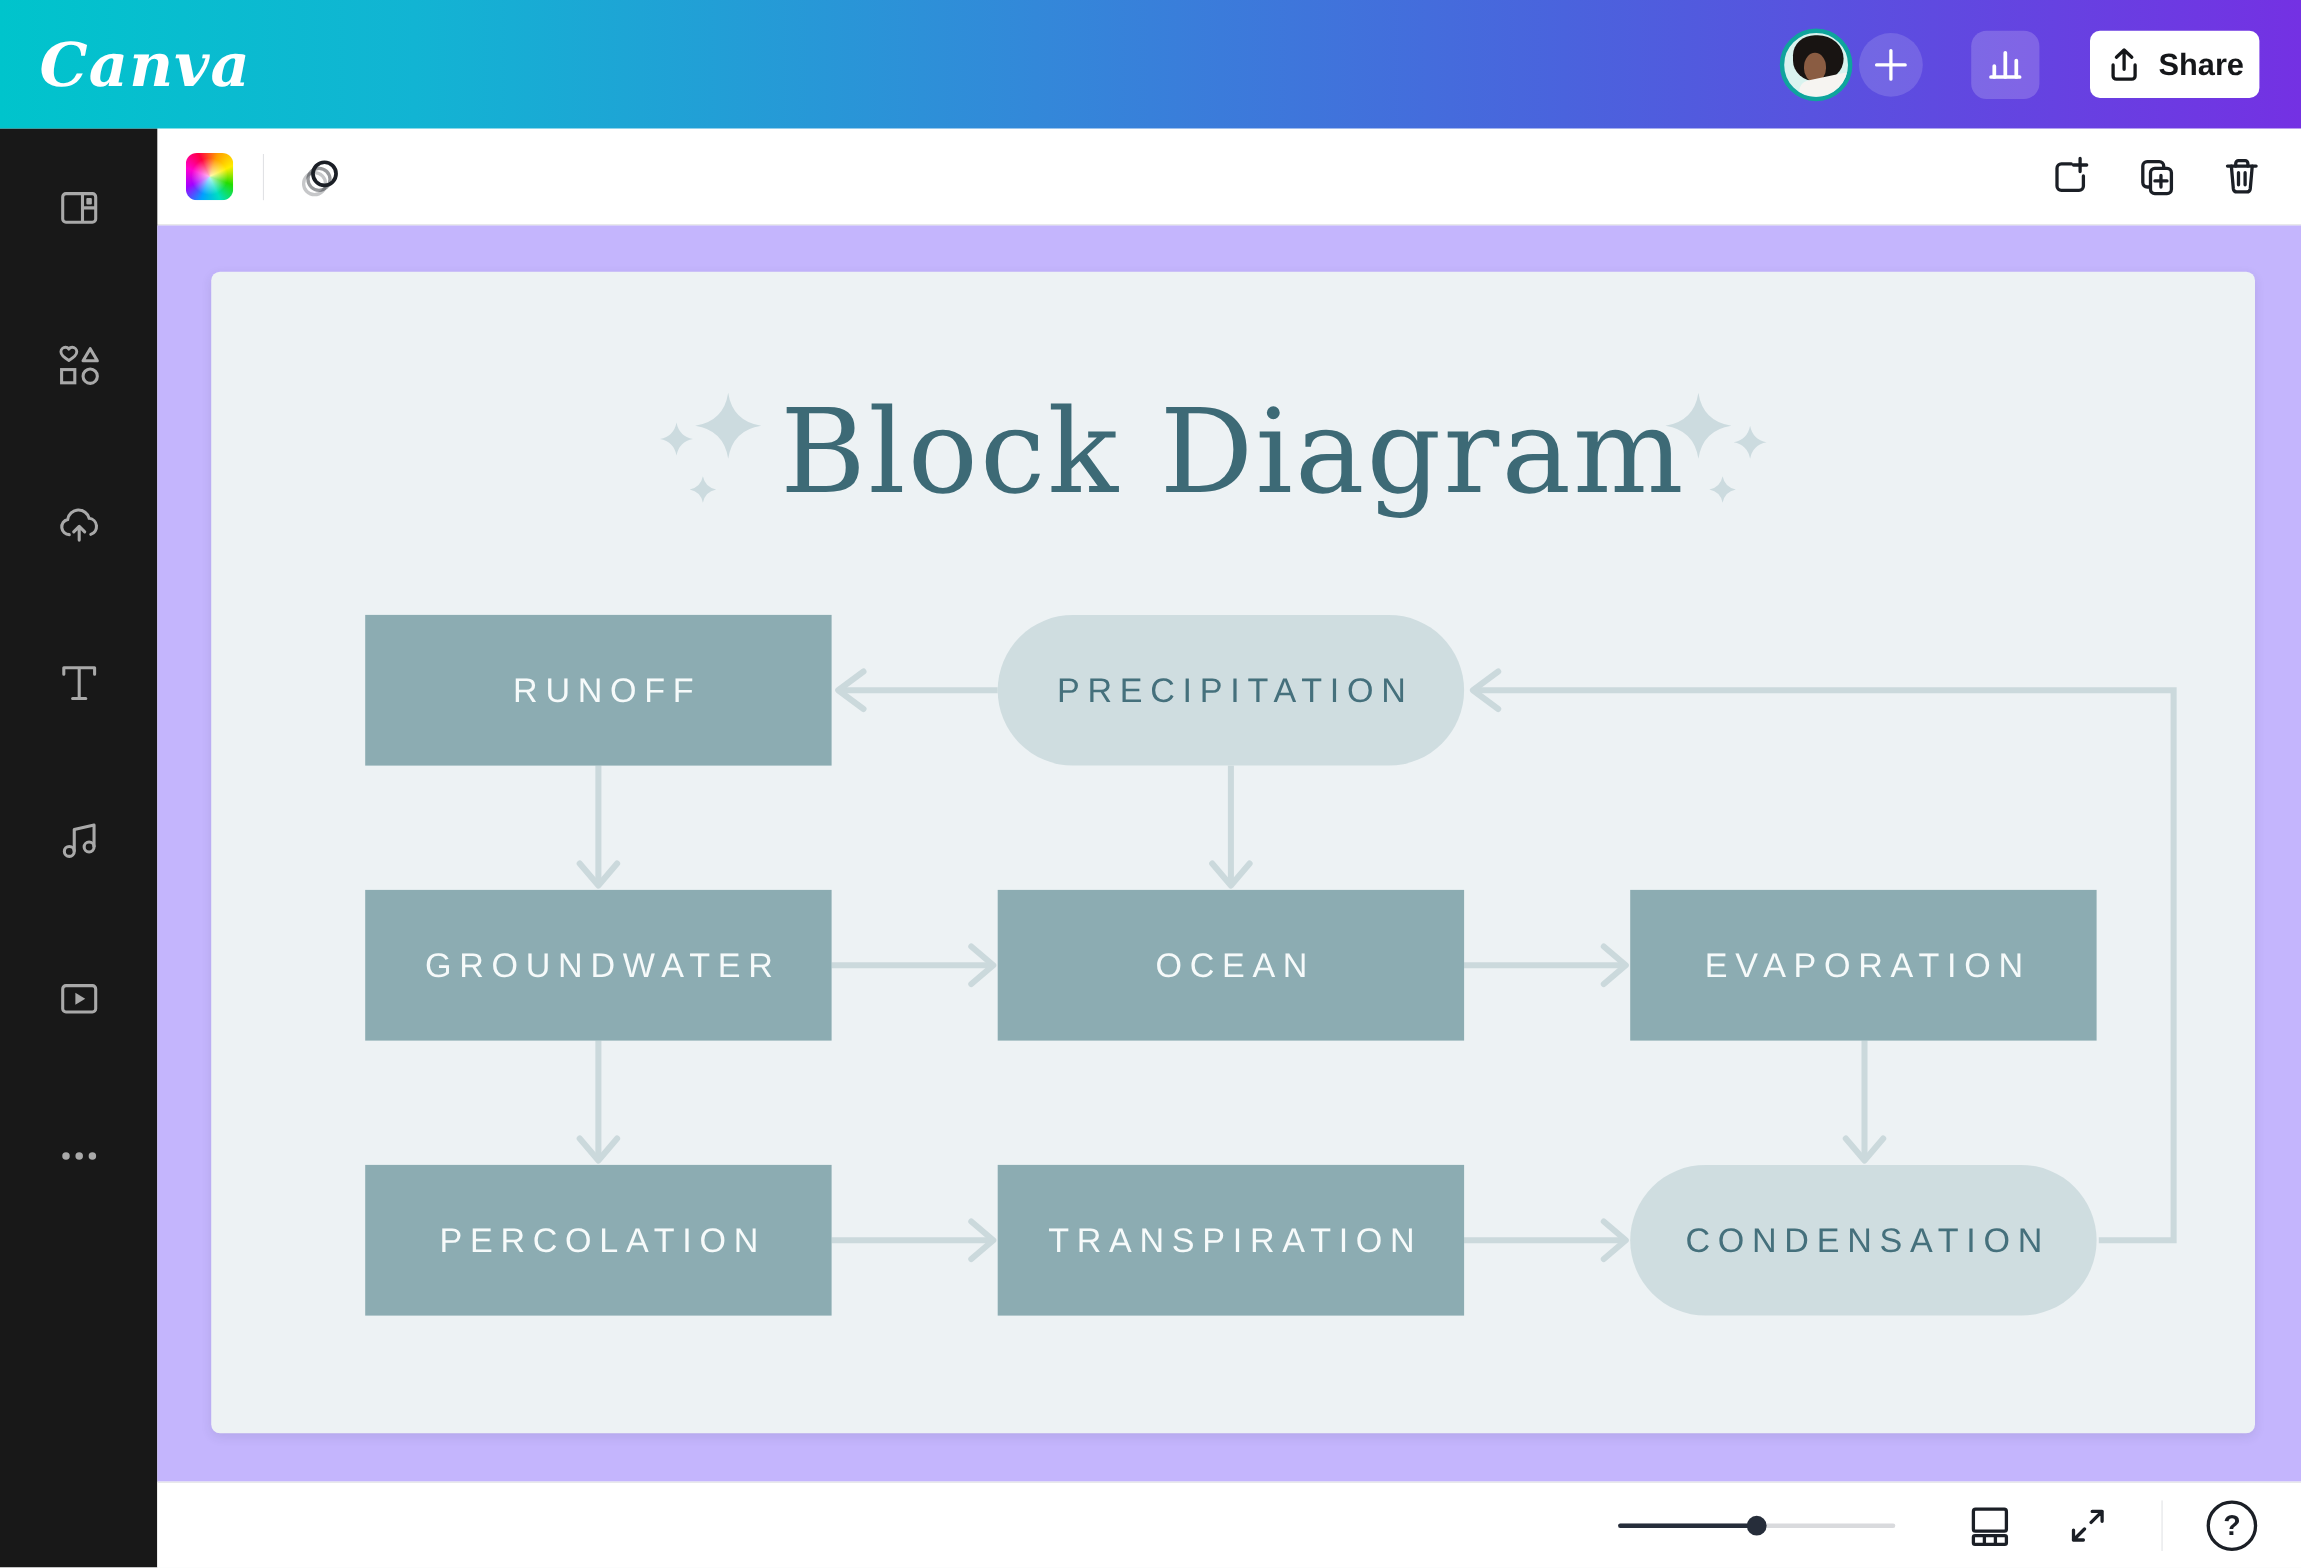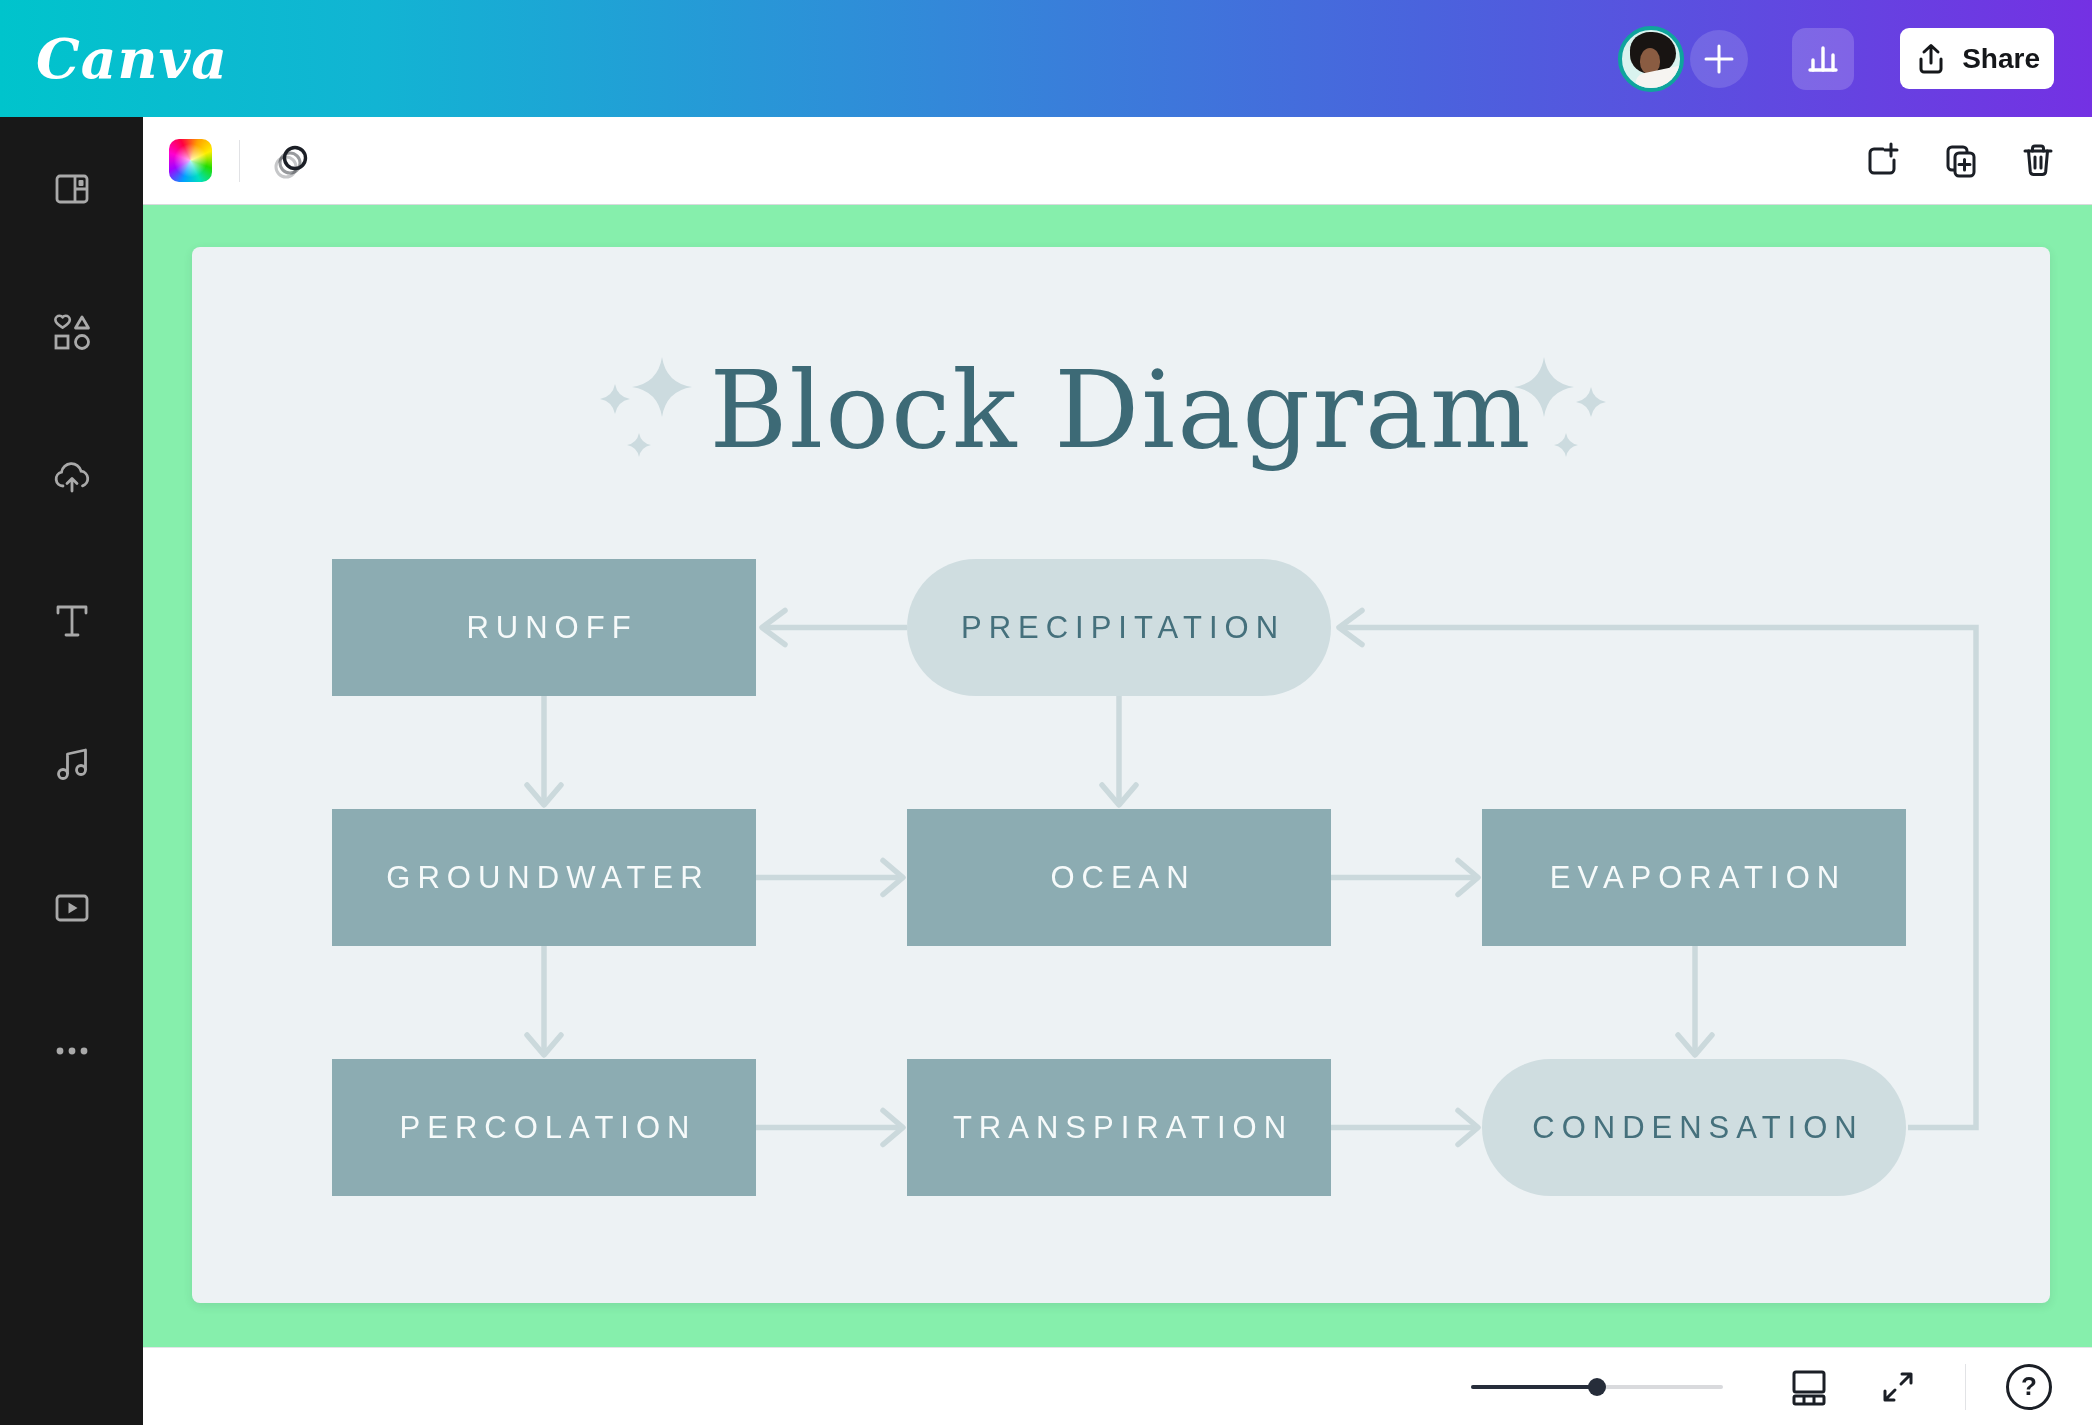--- a/index.html
+++ b/index.html
@@ -41,21 +41,21 @@
   .tb-divider { width:1px; height:42px; background:#e1e2e5; margin:0 27px; }
   .toolbar-right { margin-left:auto; margin-right:34px; display:flex; align-items:center; gap:38px; }
   .icon-btn { display:flex; align-items:center; justify-content:center; }
 
   
   .sidebar { position:absolute; top:117px; left:0; bottom:0; width:143px; background:#181818; }
   .side-item { position:absolute; left:0; width:143px; height:48px;
     display:flex; align-items:center; justify-content:center; }
 
   
-  .workspace { position:absolute; top:205px; left:143px; right:0; bottom:78px; background:#86efac;padding-left:36px; }
+  .workspace { position:absolute; top:205px; left:143px; right:0; bottom:78px; background:#c4b5fd;padding-left:36px; }
   .page { position:absolute; left:49px; top:42px; width:1858px; height:1056px;
     background:#edf2f4; border-radius:8px; box-shadow:0 3px 10px rgba(40,50,60,0.10); }
 
   
   .bottombar { position:absolute; left:143px; right:0; bottom:0; height:78px; background:#fff;
     border-top:1px solid #e3e4e7; display:flex; align-items:center; justify-content:flex-end; }
   .zoom-slider { position:relative; width:252px; height:20px; margin-right:64px; }
   .zoom-track { position:absolute; top:8px; left:0; width:100%; height:4px; border-radius:2px; background:#d9dadd; }
   .zoom-fill  { position:absolute; top:8px; left:0; width:50%; height:4px; border-radius:2px; background:#262d3a; }
   .zoom-thumb { position:absolute; top:1px; left:calc(50% - 9px); width:18px; height:18px;

